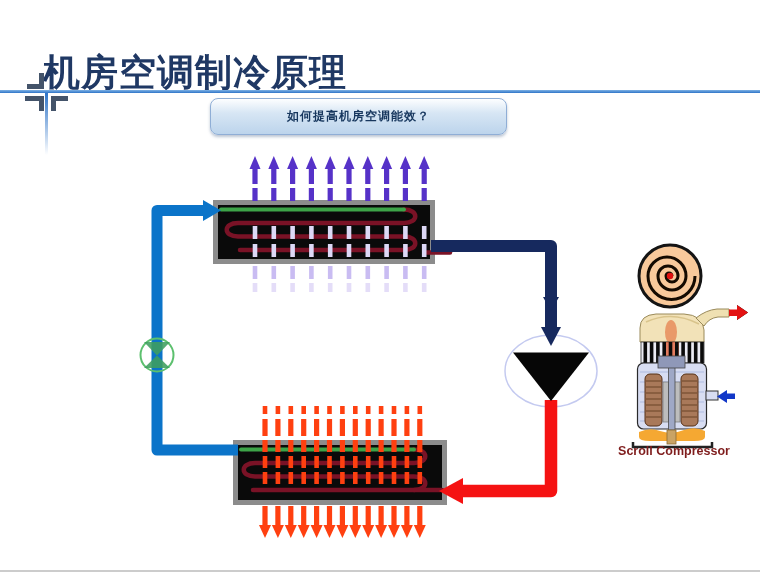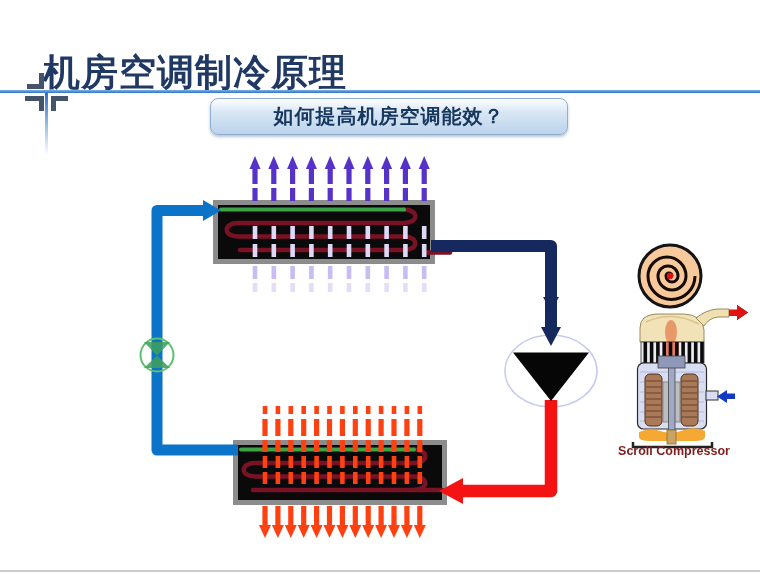--- a/index.html
+++ b/index.html
@@ -18,26 +18,26 @@
   }
   .vline{
     position:absolute;left:45px;top:93px;width:3px;height:62px;
     background:linear-gradient(var(--accent-line,#2E74C8),rgba(46,116,200,0));
   }
   .bracket{position:absolute;border:0 solid var(--bracket,#44546A);}
   .b-a{left:27px;top:73px;width:12px;height:11px;border-right-width:5px;border-bottom-width:5px;}
   .b-b{left:25px;top:96px;width:14px;height:10px;border-top-width:5px;border-right-width:5px;}
   .b-c{left:51px;top:96px;width:12px;height:10px;border-top-width:5px;border-left-width:5px;}
   .callout{
-    position:absolute;left:210px;top:98px;width:358px;height:37px;box-sizing:border-box;
+    position:absolute;left:210px;top:98px;width:297px;height:37px;box-sizing:border-box;
     border:1.5px solid var(--callout-border,#8FAED6);border-radius:8px;
     background:linear-gradient(var(--callout-bg-top,#FDFEFF),#D7E6F4 40%,var(--callout-bg-bottom,#BCD4EC));
     box-shadow:0 2px 3px rgba(60,90,130,.35);
     display:flex;align-items:center;justify-content:center;
-    font-size:20px;font-weight:bold;color:var(--callout-text,#17375E);letter-spacing:1px;
+    font-size:12px;font-weight:bold;color:var(--callout-text,#17375E);letter-spacing:1px;
     cursor:pointer;
   }
   .svgroot{position:absolute;left:0;top:0;}
   .comp-label{
     position:absolute;left:600px;top:444px;width:148px;text-align:center;
     font-size:12.5px;font-weight:bold;color:#7f1d1d;
   }
   .footline{position:absolute;left:0;top:570px;width:760px;height:2px;background:var(--footer-line,#CCCCCC);}
 
   .box{fill:var(--box-fill,#0A0A0A);stroke:var(--box-border,#8C8C8C);stroke-width:5;}

